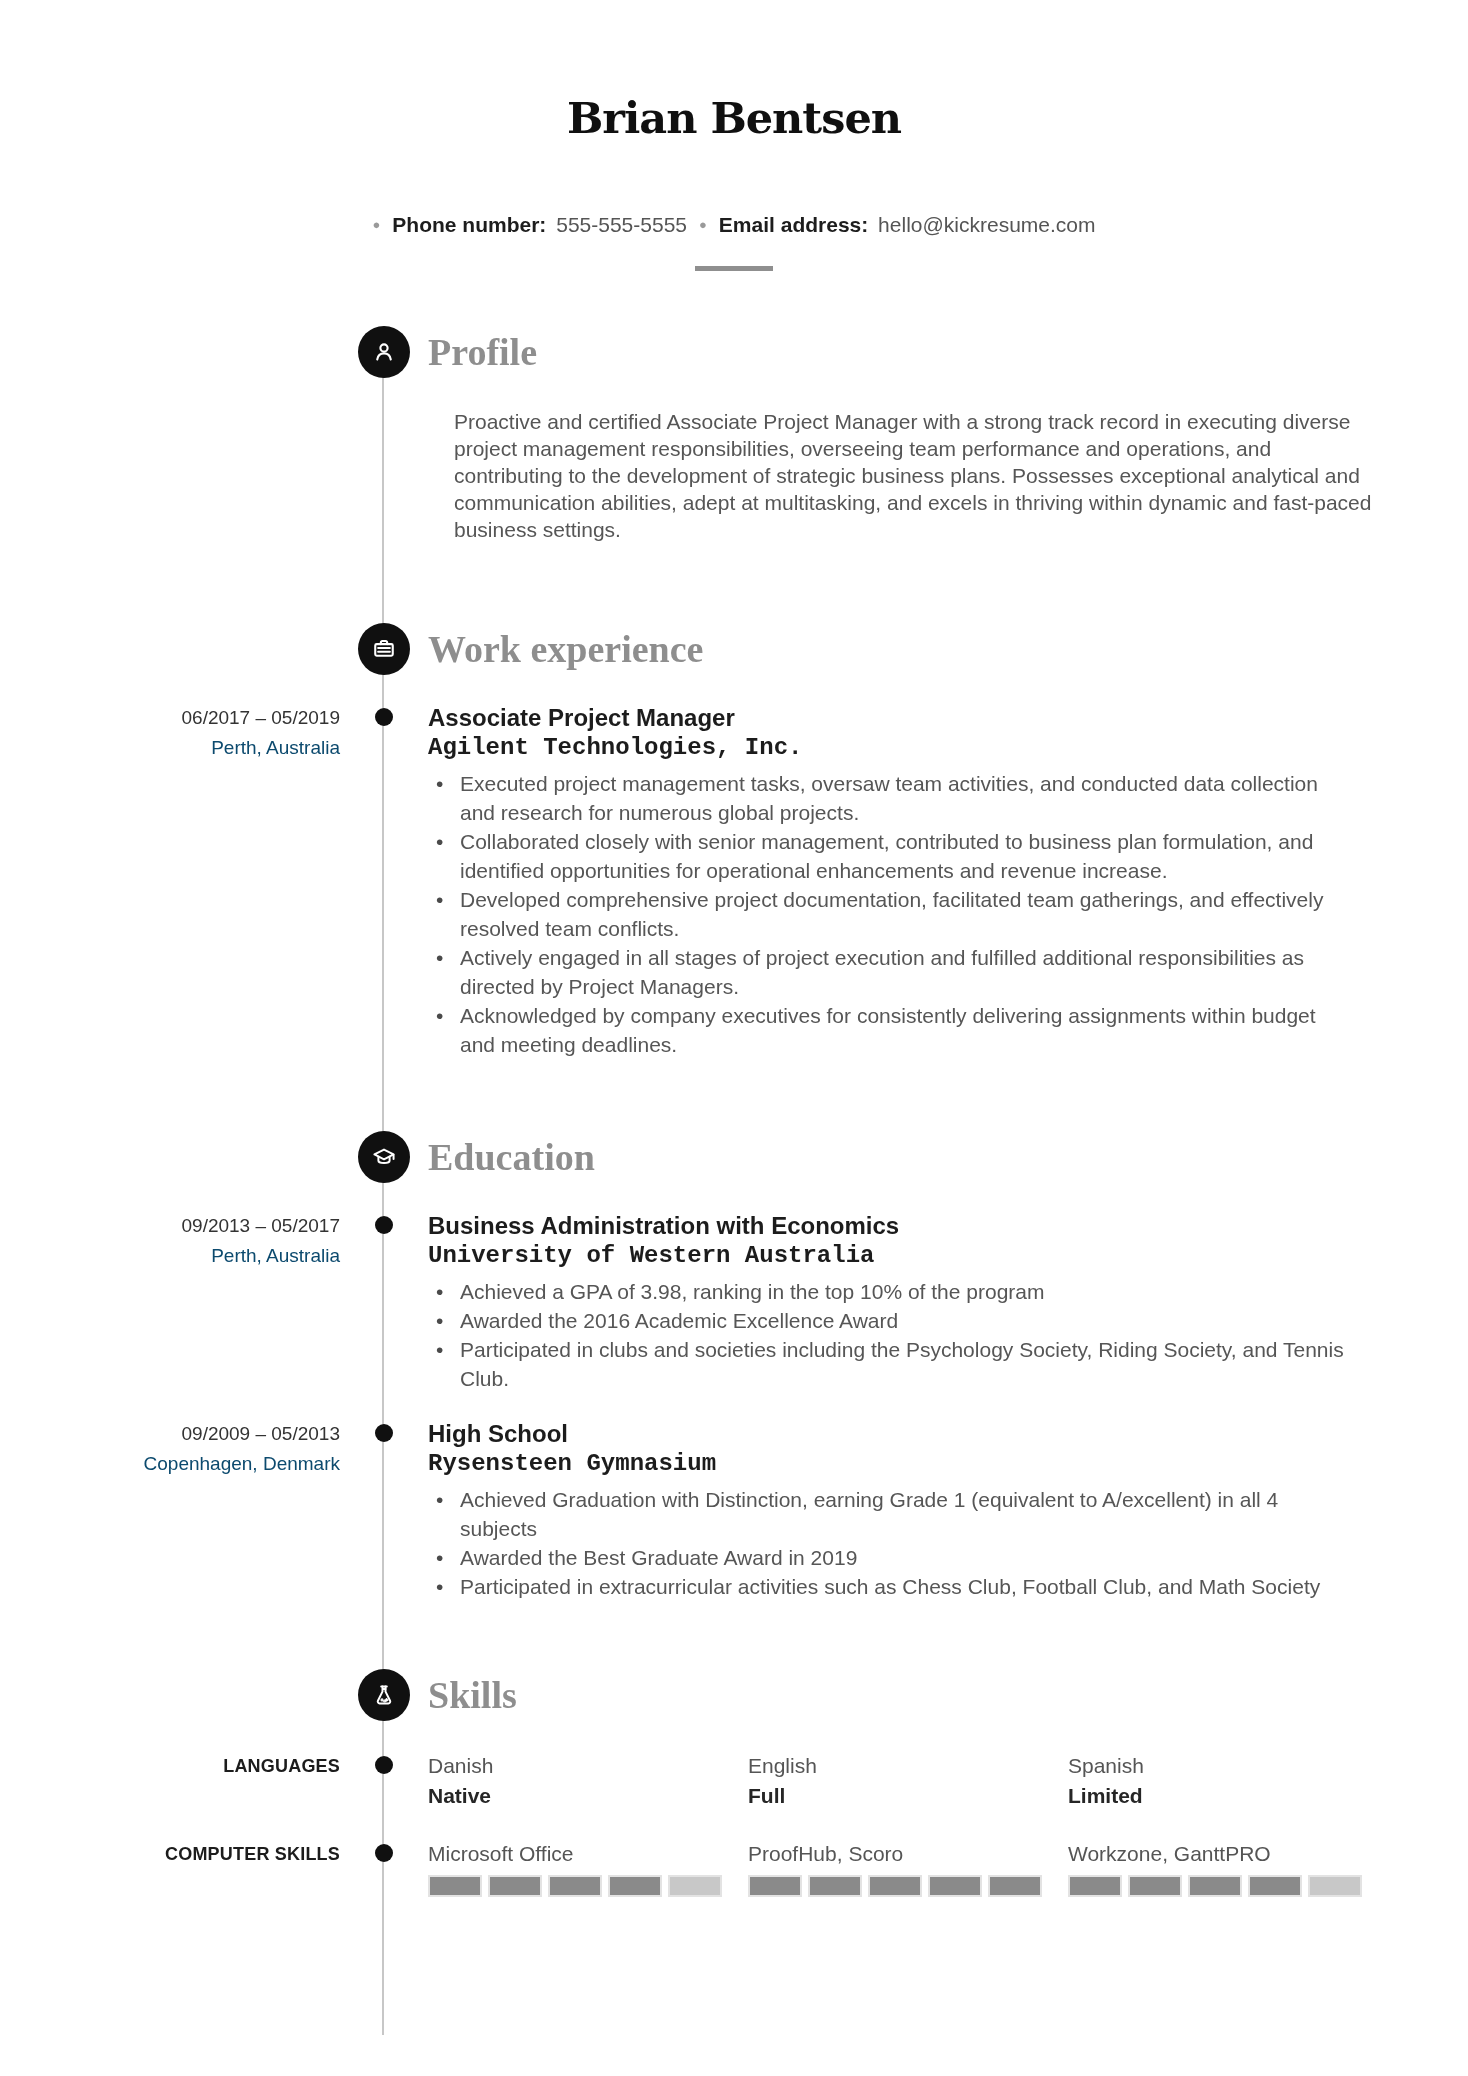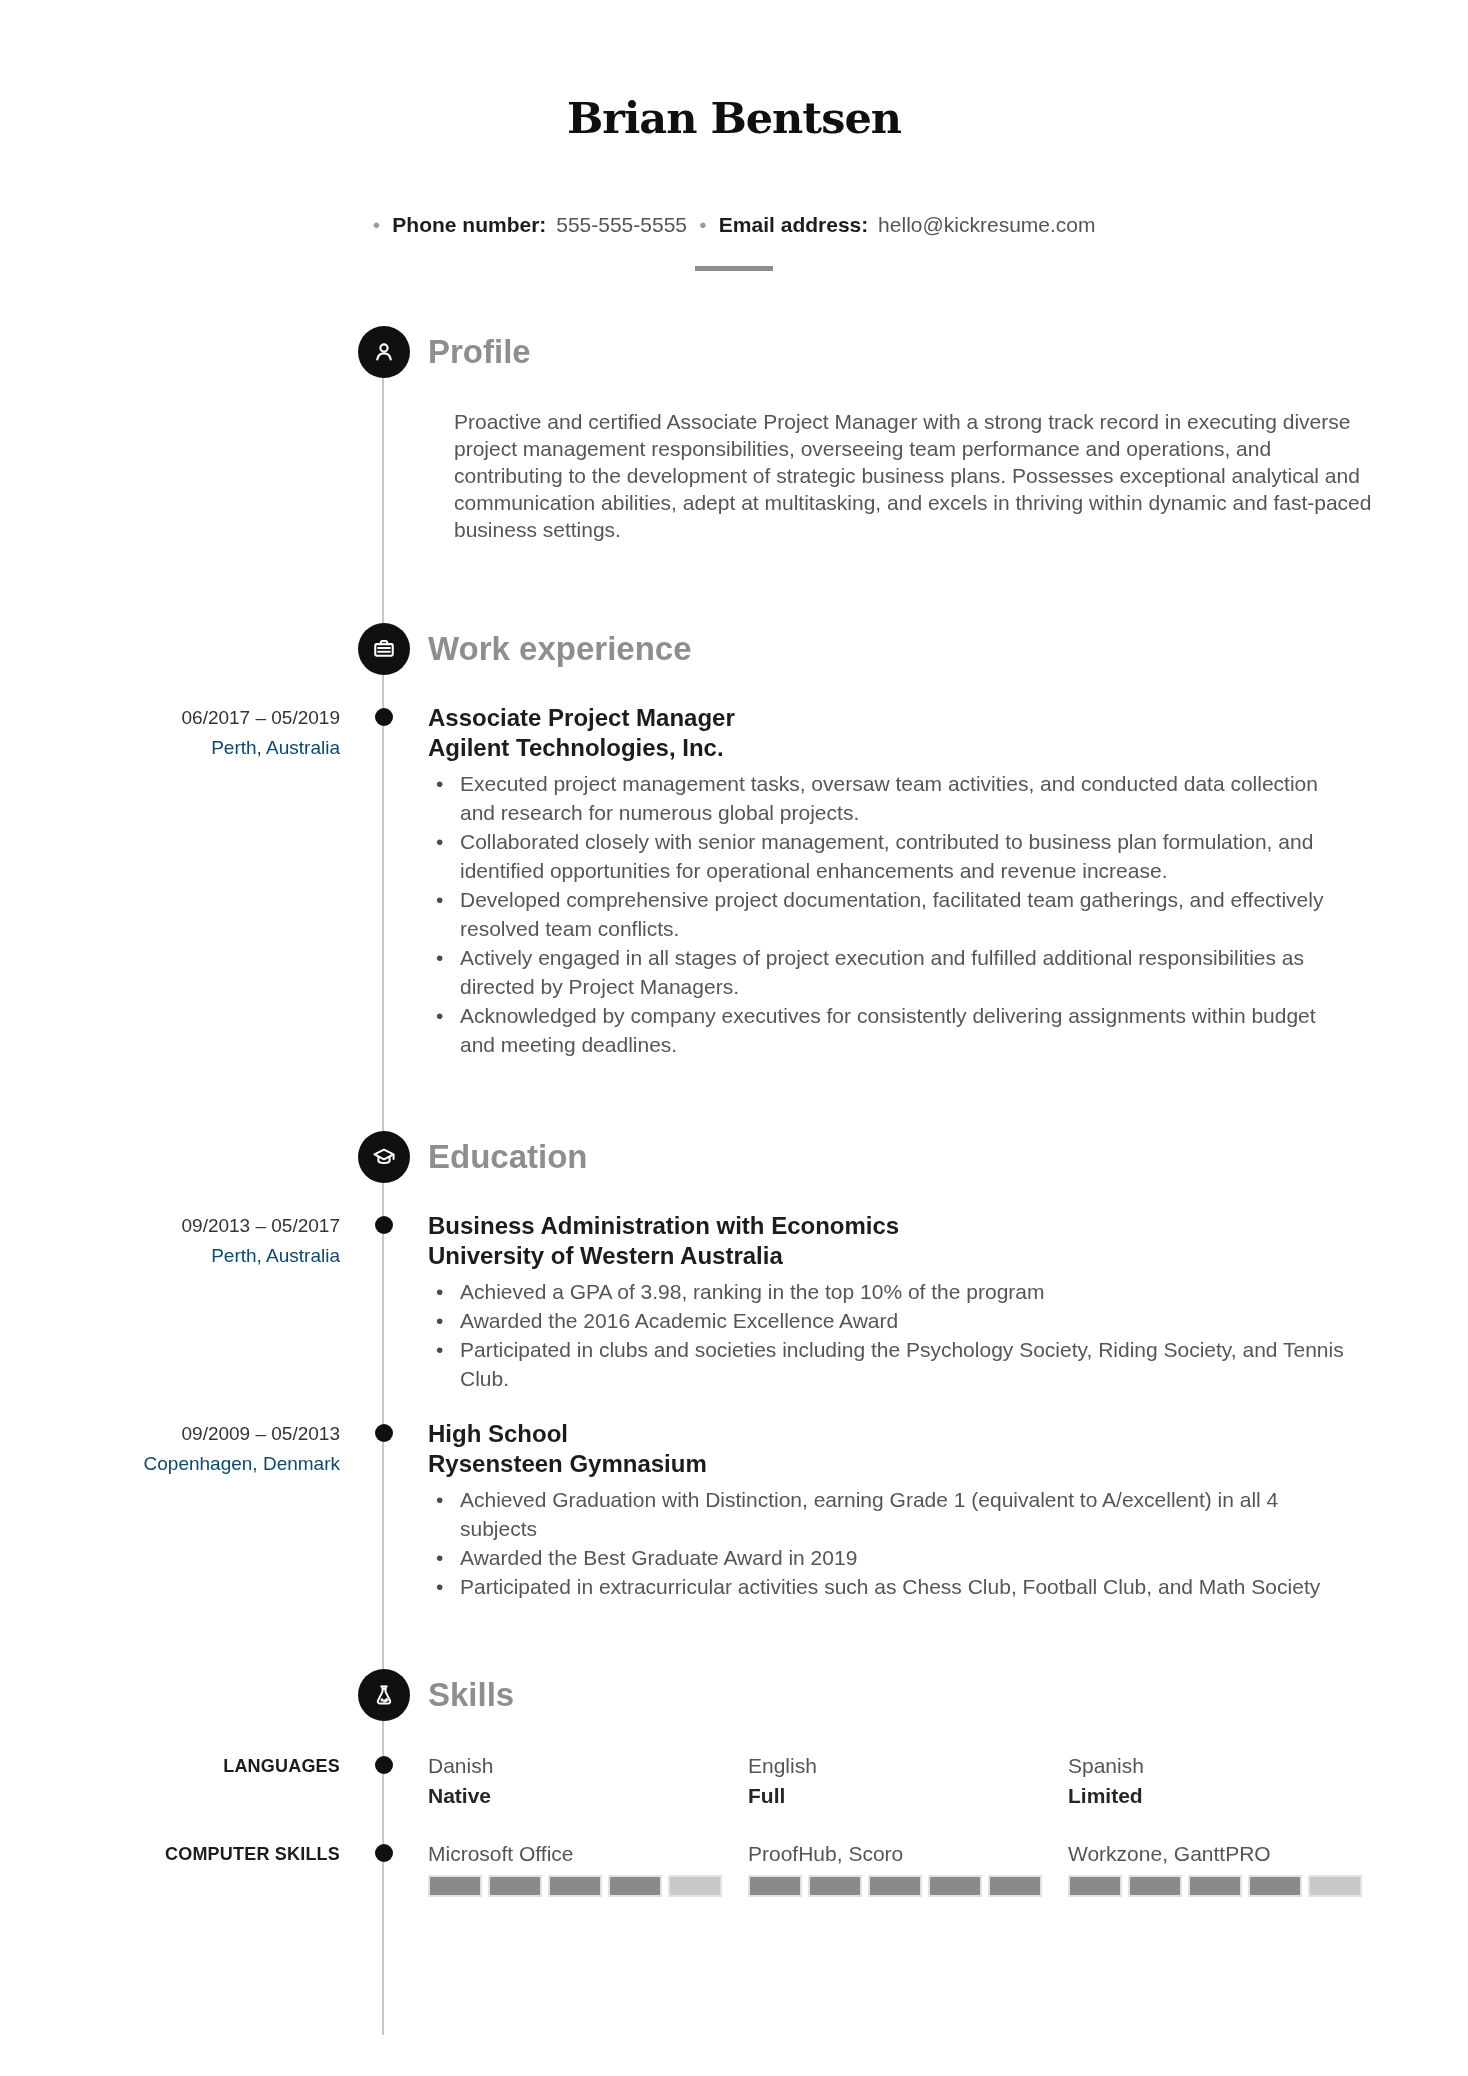--- a/index.html
+++ b/index.html
@@ -30,31 +30,31 @@
   .col-meta { text-align:right; font-size:19px; line-height:30px; color:#333333; }
   .col-meta .loc { color:#0c4a6e; }
   .col-node { position:relative; }
   .col-content { padding-right:112px; }
   .section-icon {
     width:52px; height:52px; border-radius:50%; background:#101010;
     margin-left:18px; display:flex; align-items:center; justify-content:center;
     position:relative; z-index:2;
   }
   .section-title {
-    font-family:Liberation Sans, sans-serif; font-weight:bold;
-    font-size:33px; color:#8e8e8e; align-self:center;
+    font-family:Liberation Serif, serif; font-weight:bold;
+    font-size:38px; color:#8e8e8e; align-self:center;
   }
   .tl-dot {
     width:18px; height:18px; border-radius:50%; background:#101010;
     margin-left:35px; margin-top:5px; position:relative; z-index:2;
   }
   
   .para { font-size:21px; line-height:27px; color:#565656; }
   .role { font-size:24px; line-height:30px; font-weight:bold; color:#1c1c1c; }
-  .org  { font-size:24px; line-height:30px; font-weight:bold; color:#1c1c1c; }
+  .org  { font-size:24px; line-height:30px; font-weight:bold; color:#1c1c1c;font-family:Liberation Mono, monospace; }
   ul.blist { list-style:none; margin-top:6px; }
   ul.blist li {
     position:relative; padding-left:32px;
     font-size:21px; line-height:29px; color:#565656;
   }
   ul.blist li::before { content:"•"; position:absolute; left:8px; color:#4a4a4a; }
   
   .mt-sec-profile { margin-top:55px; }
   .mt-profile-text { margin-top:30px;gap:13px; }
   .mt-sec-work { margin-top:80px; }

